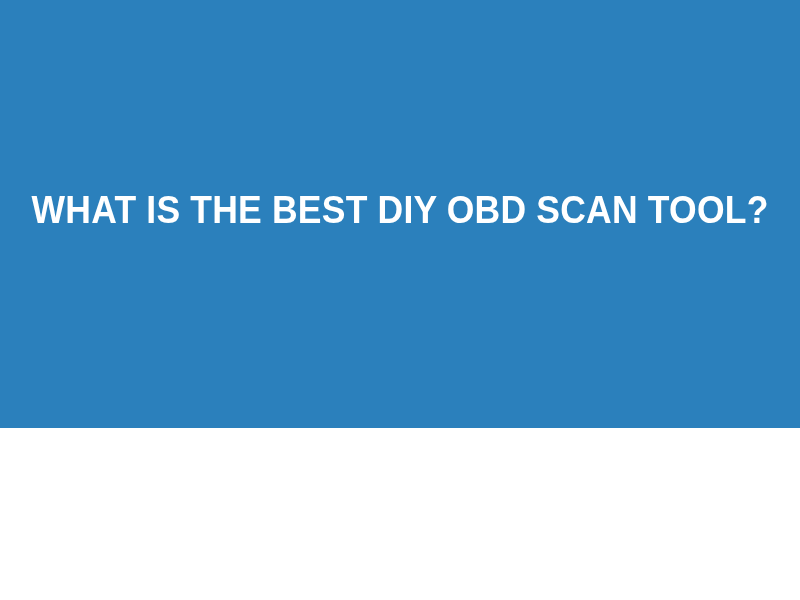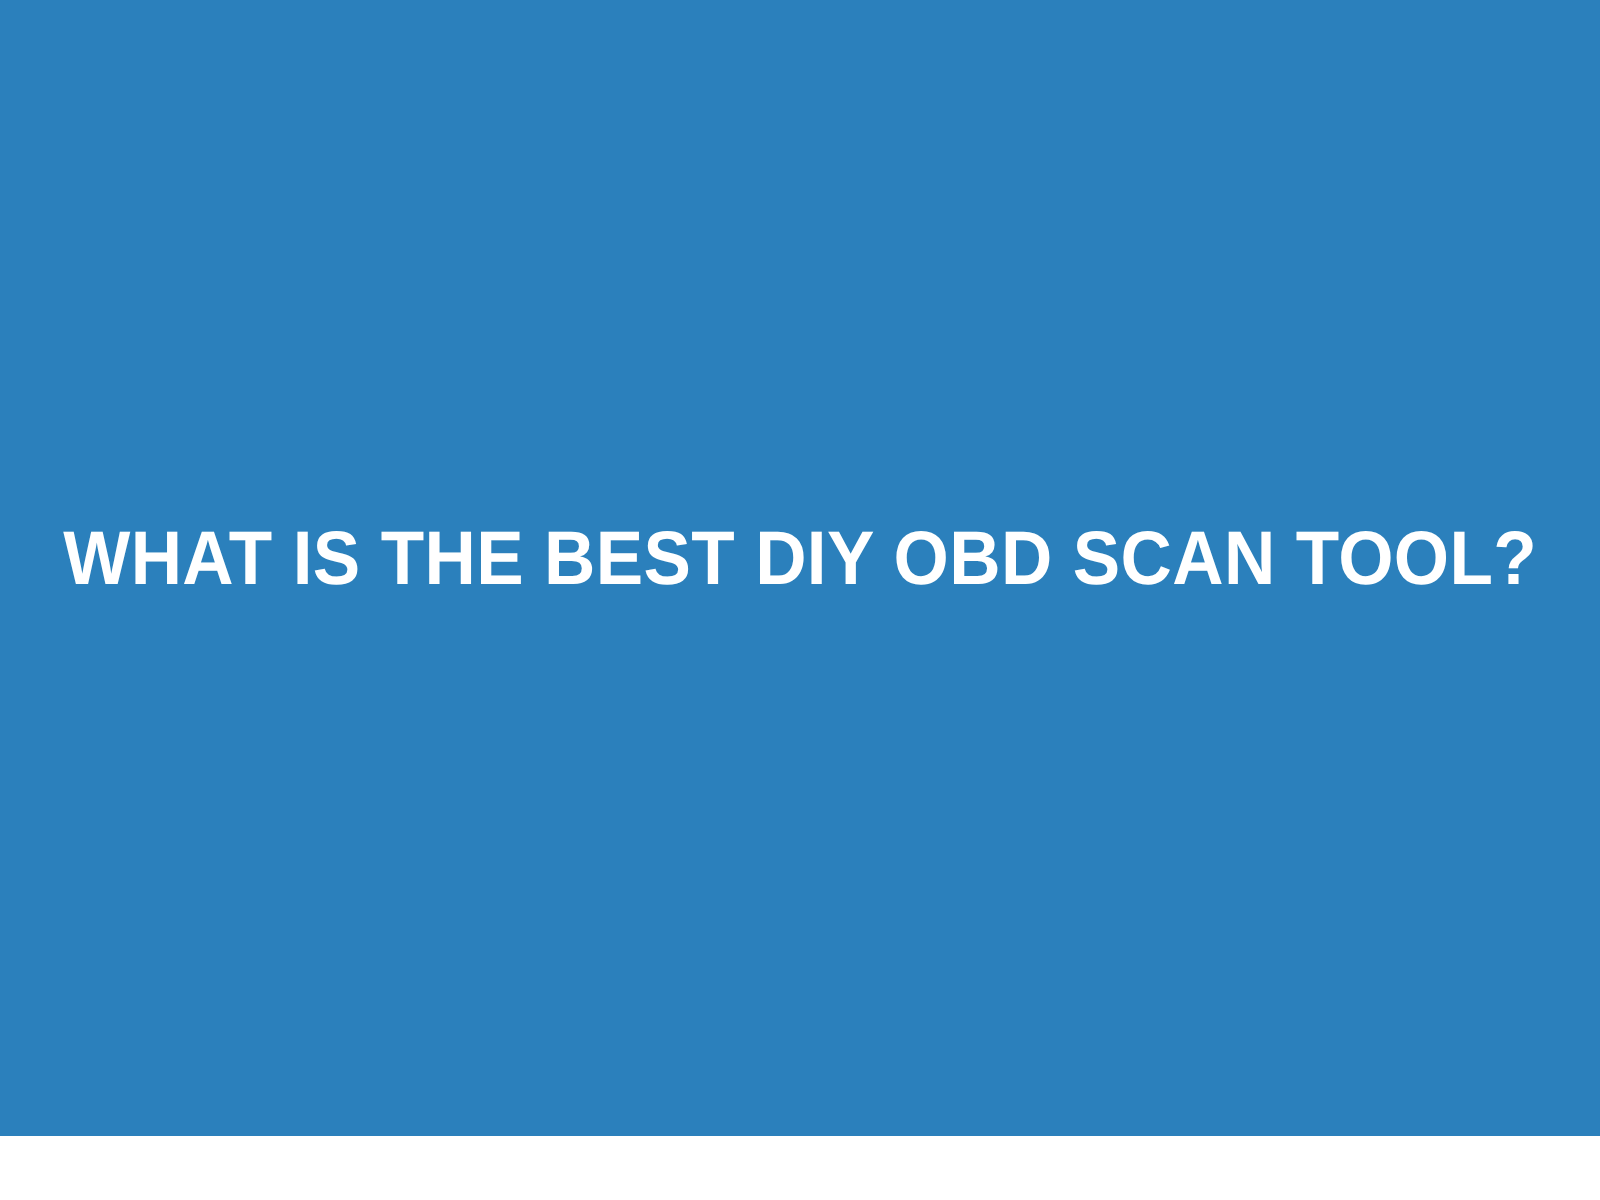--- a/index.html
+++ b/index.html
@@ -11,21 +11,21 @@
   body {
     width: 800px;
     height: 600px;
     overflow: hidden;
     font-family: "Liberation Sans", sans-serif;
   }
 
   #featured-card {
     position: relative;
     width: 800px;
-    height: 568px;
+    height: 428px;
     box-sizing: border-box;
     display: flex;
     align-items: center;
     justify-content: center;
     background: #2B80BC;
     overflow: hidden;
   }
 
   #title-block {
     width: 100%;

